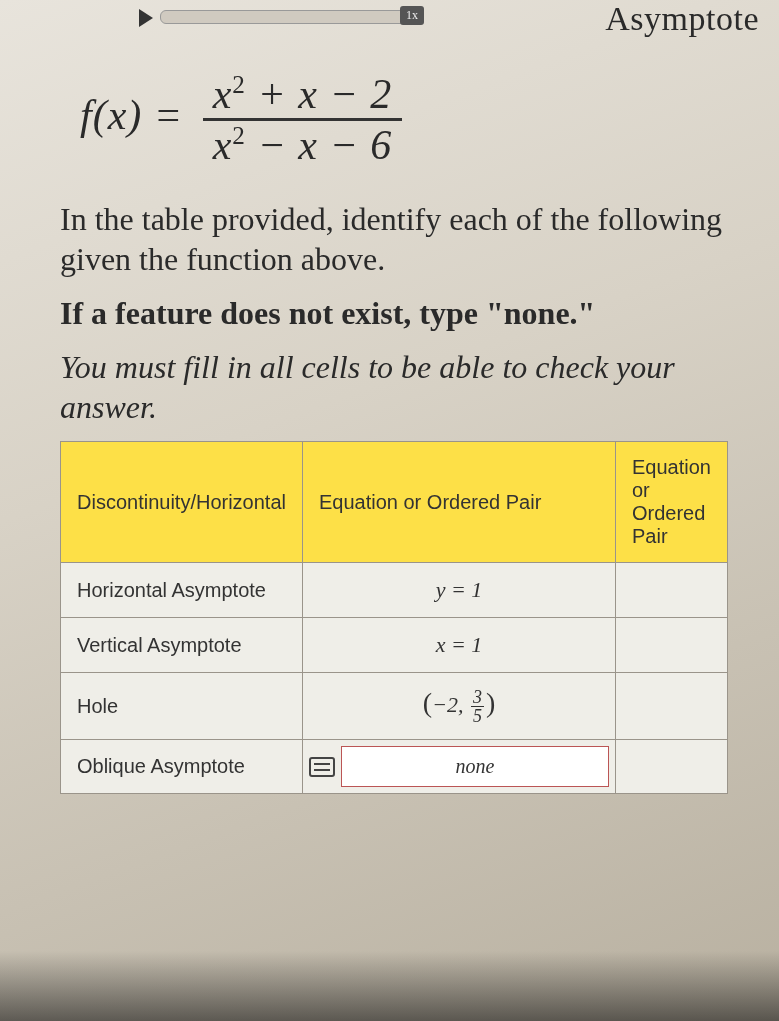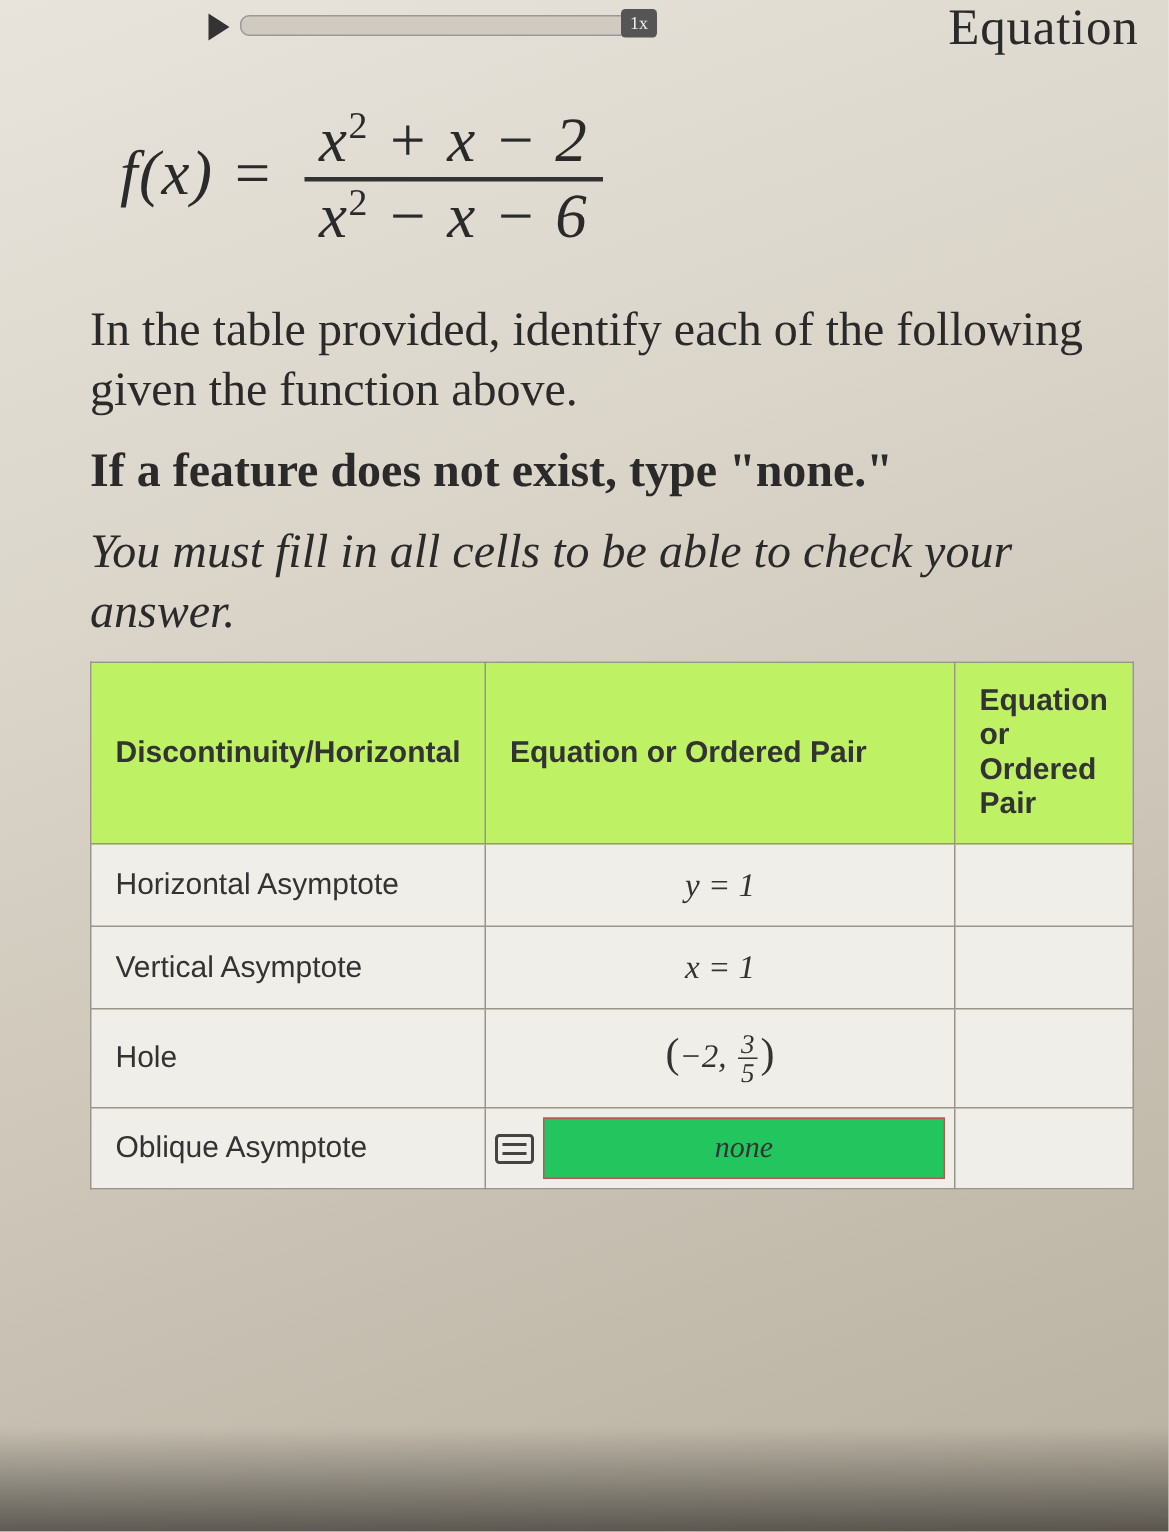--- a/index.html
+++ b/index.html
@@ -40,21 +40,21 @@
     position: absolute;
     left: -22px;
     top: -2px;
     width: 0; height: 0;
     border-left: 14px solid #333;
     border-top: 9px solid transparent;
     border-bottom: 9px solid transparent;
   }
   .speed-badge {
     position: absolute;
-    left: 354px;
+    left: 340px;
     top: -4px;
     font-size: 12px;
     background: #555;
     color: #eee;
     padding: 2px 6px;
     border-radius: 3px;
   }
   .title-right {
     position: absolute;
     right: -10px;
@@ -102,22 +102,22 @@
   }
   table.answers th, table.answers td {
     border: 1px solid #9a948a;
     padding: 14px 16px;
     font-size: 20px;
     color: #333;
     text-align: left;
     vertical-align: middle;
   }
   table.answers th {
-    font-weight: 700;
-    background: #bef264;
+    font-weight: 400;
+    background: #fde047;
   }
   table.answers td.math {
     text-align: center;
     font-family: Georgia, 'Times New Roman', serif;
     font-style: italic;
     font-size: 22px;
   }
   table.answers td.input-cell {
     padding: 6px;
   }
@@ -138,21 +138,21 @@
     position:absolute;
     left:3px; right:3px;
     height:2px;
     background:#444;
   }
   .kbd-icon::before { top:4px; }
   .kbd-icon::after { top:10px; }
   .answer-field {
     flex: 1;
     border: 1px solid #b55;
-    background: #22c55e;
+    background: #ffffff;
     padding: 8px 10px;
     font-family: Georgia, serif;
     font-style: italic;
     font-size: 20px;
     text-align: center;
     color: #333;
     outline: none;
   }
   .smallfrac {
     display: inline-block;
@@ -173,21 +173,21 @@
   }
 </style>
 </head>
 <body>
 
 <div class="page">
 
   <div class="topbar">
     <div class="progress"></div>
     <div class="speed-badge">1x</div>
-    <div class="title-right">Equation</div>
+    <div class="title-right">Asymptote</div>
   </div>
 
   <div class="equation">
     <span class="fn">
       <span style="font-style:italic">f</span>(<span style="font-style:italic">x</span>) =
     </span>
     <span class="frac">
       <span class="num">x<sup>2</sup> + x − 2</span>
       <span class="den">x<sup>2</sup> − x − 6</span>
     </span>

